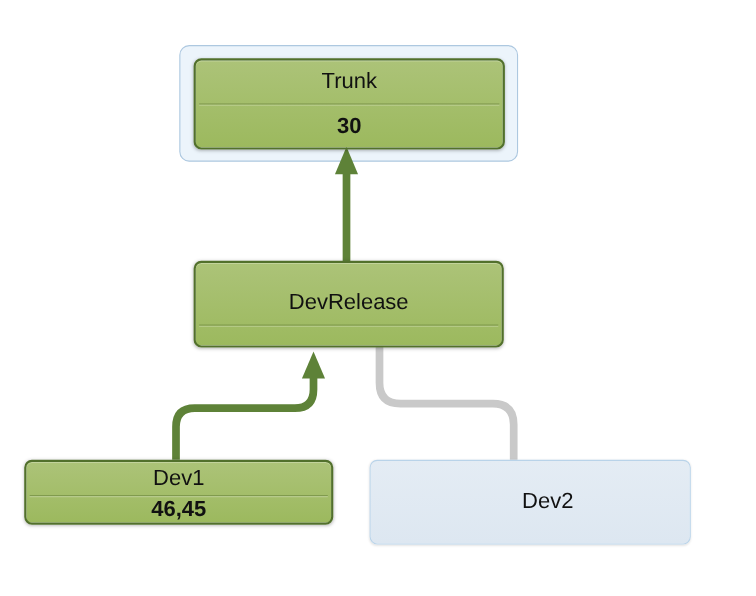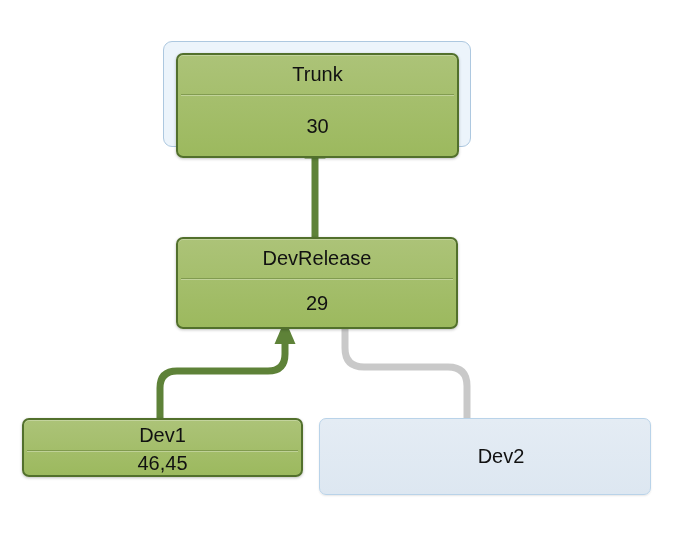--- a/index.html
+++ b/index.html
@@ -68,44 +68,45 @@
     border: 2px solid var(--node-border);
     box-shadow: 0 1px 3px rgba(0,0,0,0.25), inset 0 1px 0 rgba(255,255,255,0.28);
   }
   .node.disabled {
     background: linear-gradient(180deg, var(--disabled-fill-top) 0%, var(--disabled-fill-bottom) 100%);
     border: 1.5px solid var(--disabled-border);
     box-shadow: 0 1px 2px rgba(0,0,0,0.10);
     justify-content: center;
   }
 
-  .node-trunk      { left: 176px; top: 53px;  width: 283px; height: 105px; }
-  .node-devrelease { left: 176px; top: 237px; width: 282px; height: 92px; justify-content: center; }
+  .node-trunk      { left: 176px; top: 53px;  width: 283px; height: 83px; }
+  .node-devrelease { left: 176px; top: 237px; width: 282px; height: 79px; justify-content: center; }
   .node-dev1       { left: 22px;  top: 418px; width: 281px; height: 59px; }
-  .node-dev2       { left: 319px; top: 418px; width: 332px; height: 77px; padding-left: 32px; }
+  .node-dev2       { left: 336px; top: 418px; width: 292px; height: 77px; padding-left: 32px; }
 
   .node-header {
     height: 39px;
     display: flex;
     align-items: center;
     justify-content: center;
     font-size: 20px;
   }
   .node-divider {
     height: 0;
     border-top: 1px solid rgba(78, 104, 38, 0.40);
     border-bottom: 1px solid rgba(255, 255, 255, 0.30);
     margin: 0 3px;
   }
   .node-value {
     flex: 1;
     display: flex;
     align-items: center;
     justify-content: center;
     font-size: 20px;
+    font-weight: bold;
   }
   .node-single-label {
     font-size: 20px;
   }
 </style>
 </head>
 <body>
 
 <div class="canvas">
 
@@ -130,21 +131,20 @@
 
   <div class="node green node-trunk">
     <div class="node-header">Trunk</div>
     <div class="node-divider"></div>
     <div class="node-value">30</div>
   </div>
 
   <div class="node green node-devrelease">
     <div class="node-header">DevRelease</div>
     <div class="node-divider"></div>
-    <div class="node-value">29</div>
   </div>
 
   <div class="node green node-dev1">
     <div class="node-header">Dev1</div>
     <div class="node-divider"></div>
     <div class="node-value">46,45</div>
   </div>
 
   <div class="node disabled node-dev2">
     <div class="node-single-label">Dev2</div>

